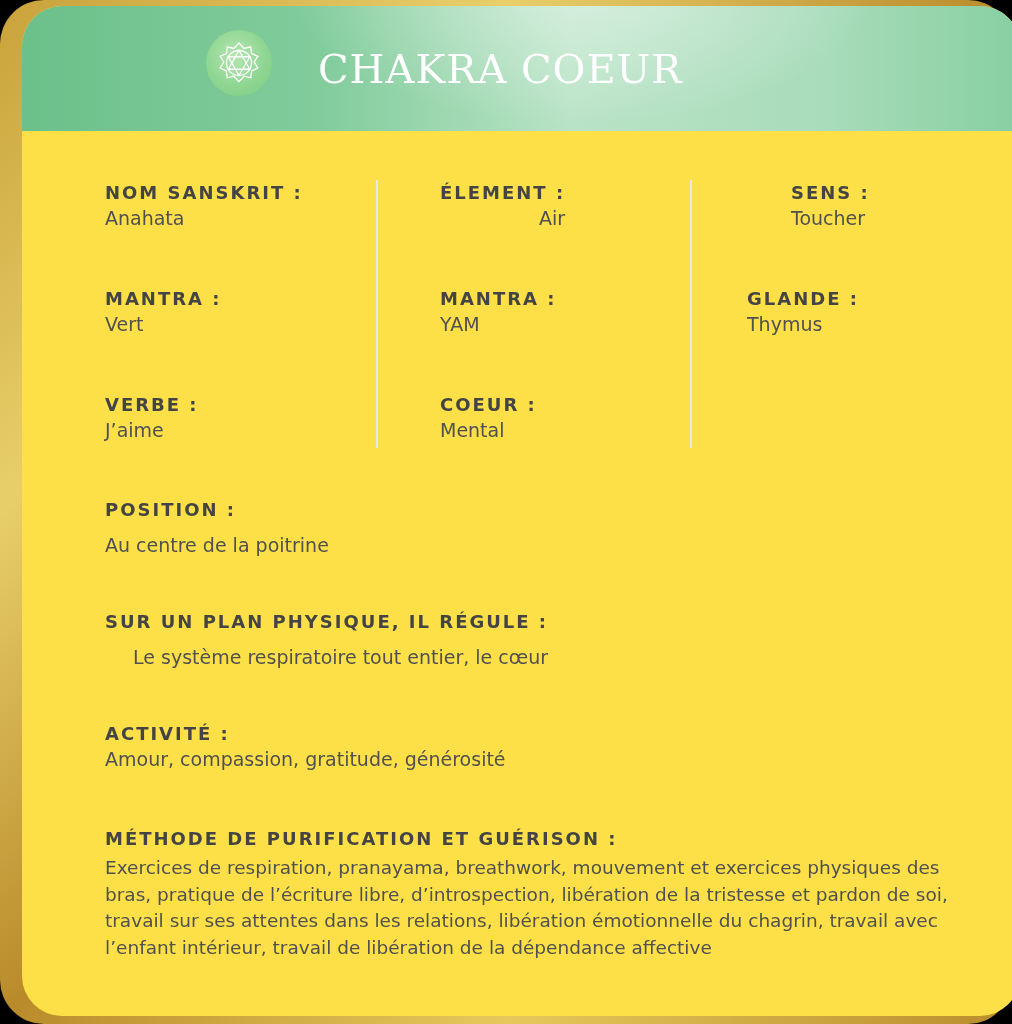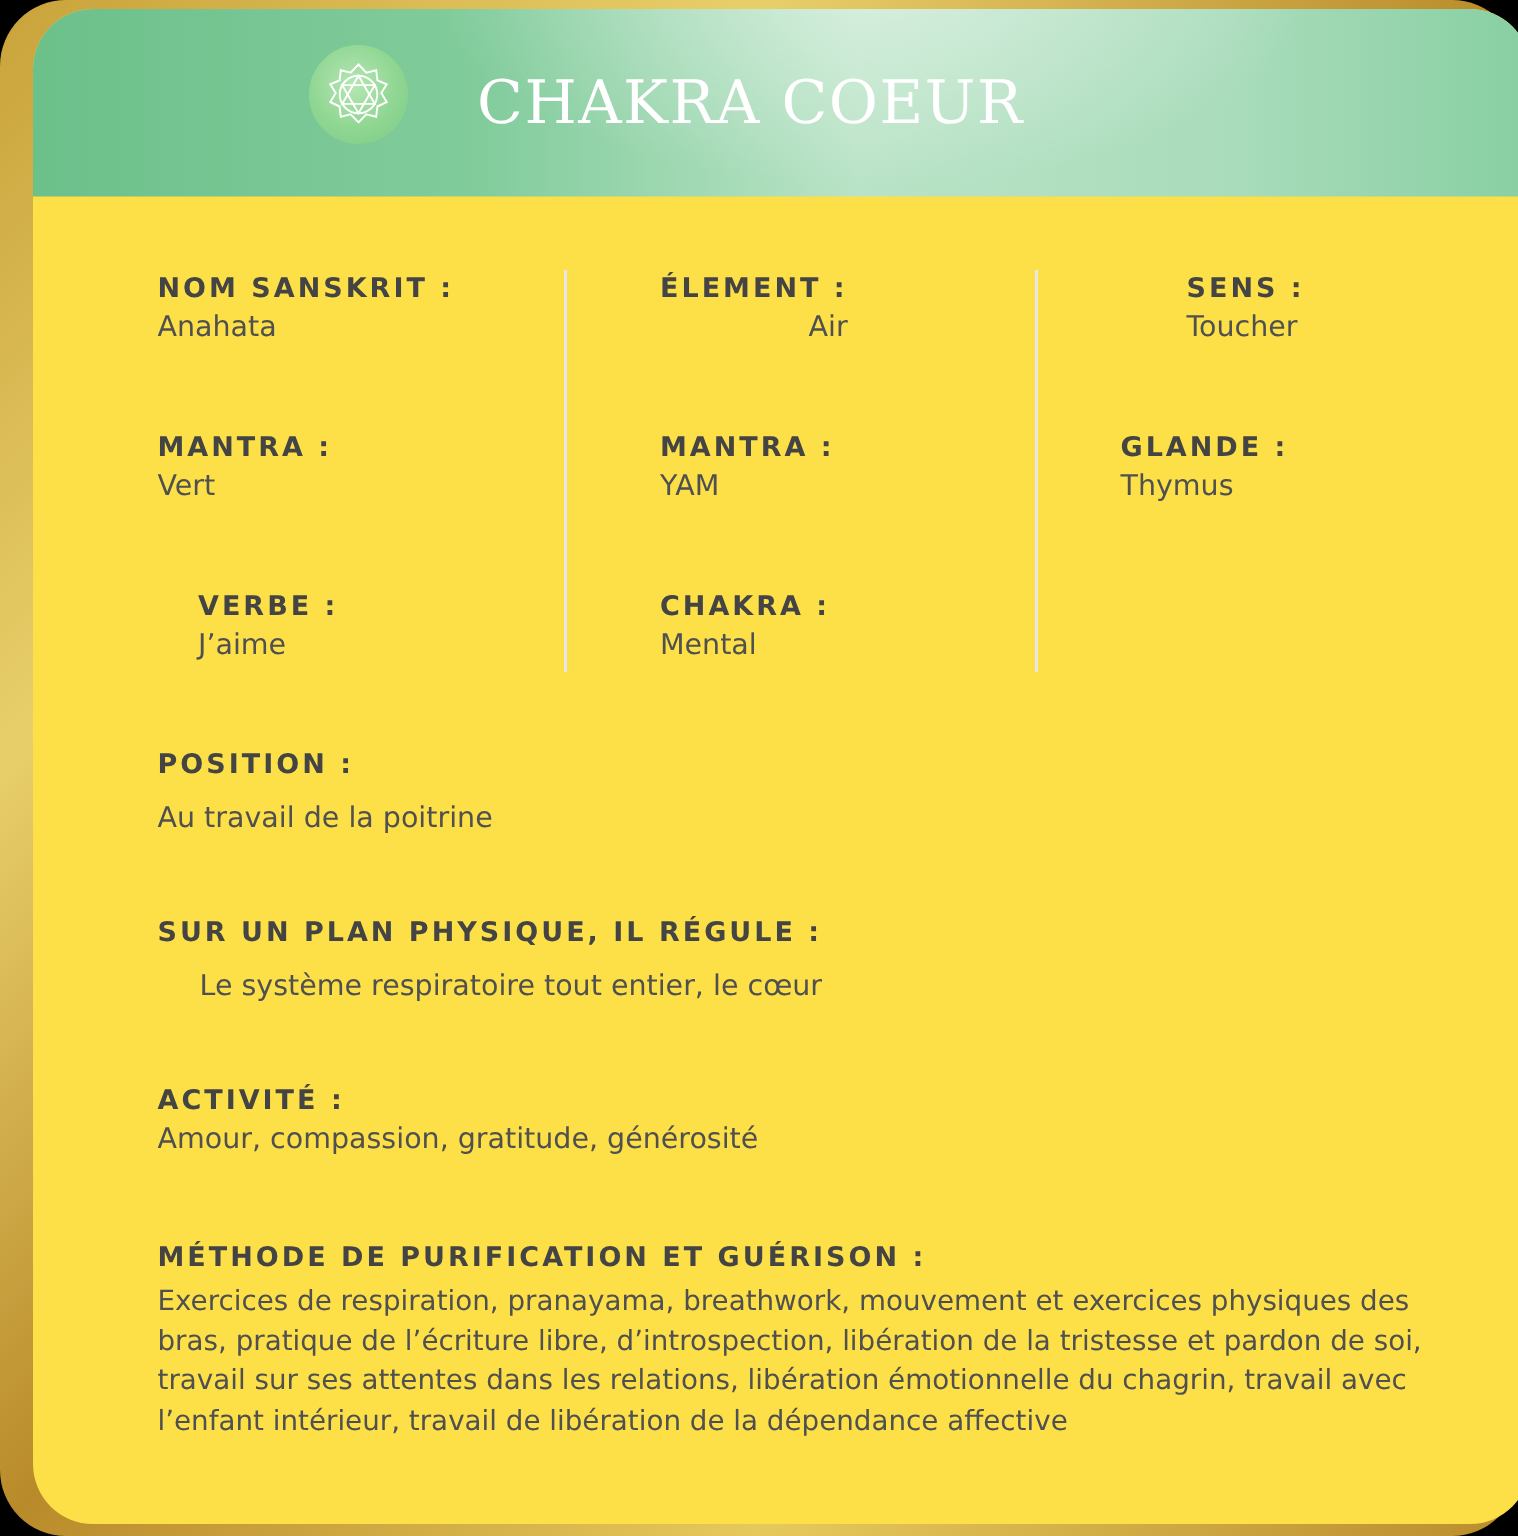--- a/index.html
+++ b/index.html
@@ -79,35 +79,35 @@
   </div>
   <div class="field" style="left:418px;top:282px;">
     <div class="label">MANTRA :</div>
     <div class="value">YAM</div>
   </div>
   <div class="field" style="left:725px;top:282px;">
     <div class="label">GLANDE :</div>
     <div class="value">Thymus</div>
   </div>
 
-  <div class="field" style="left:83px;top:388px;margin-left:27px;">
+  <div class="field" style="left:83px;top:388px;">
     <div class="label">VERBE :</div>
     <div class="value">J’aime</div>
   </div>
   <div class="field" style="left:418px;top:388px;">
-    <div class="label">CHAKRA :</div>
+    <div class="label">COEUR :</div>
     <div class="value">Mental</div>
   </div>
 
   <div class="divider" style="left:354px;top:174px;height:268px;"></div>
   <div class="divider" style="left:668px;top:174px;height:268px;"></div>
 
   <div class="field" style="left:83px;top:493px;">
     <div class="label">POSITION :</div>
-    <div class="value" style="margin-top:10px;">Au travail de la poitrine</div>
+    <div class="value" style="margin-top:10px;">Au centre de la poitrine</div>
   </div>
   <div class="field" style="left:83px;top:605px;">
     <div class="label">SUR UN PLAN PHYSIQUE, IL RÉGULE :</div>
     <div class="value" style="margin-top:10px;text-align:right;">Le système respiratoire tout entier, le cœur</div>
   </div>
   <div class="field" style="left:83px;top:717px;">
     <div class="label">ACTIVITÉ :</div>
     <div class="value" style="margin-top:0;">Amour, compassion, gratitude, générosité</div>
   </div>
   <div class="field" style="left:83px;top:822px;">

